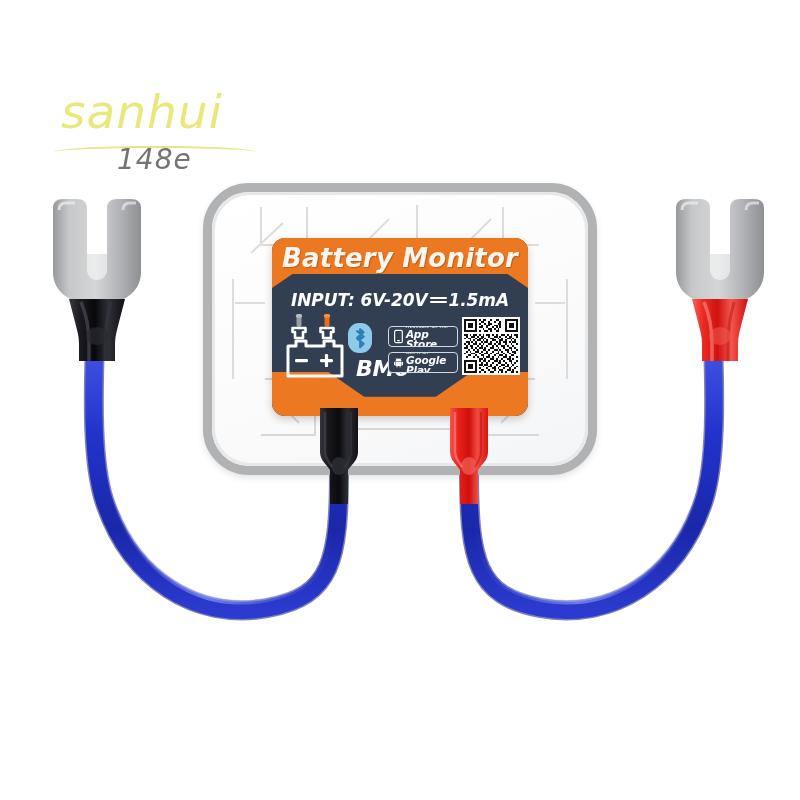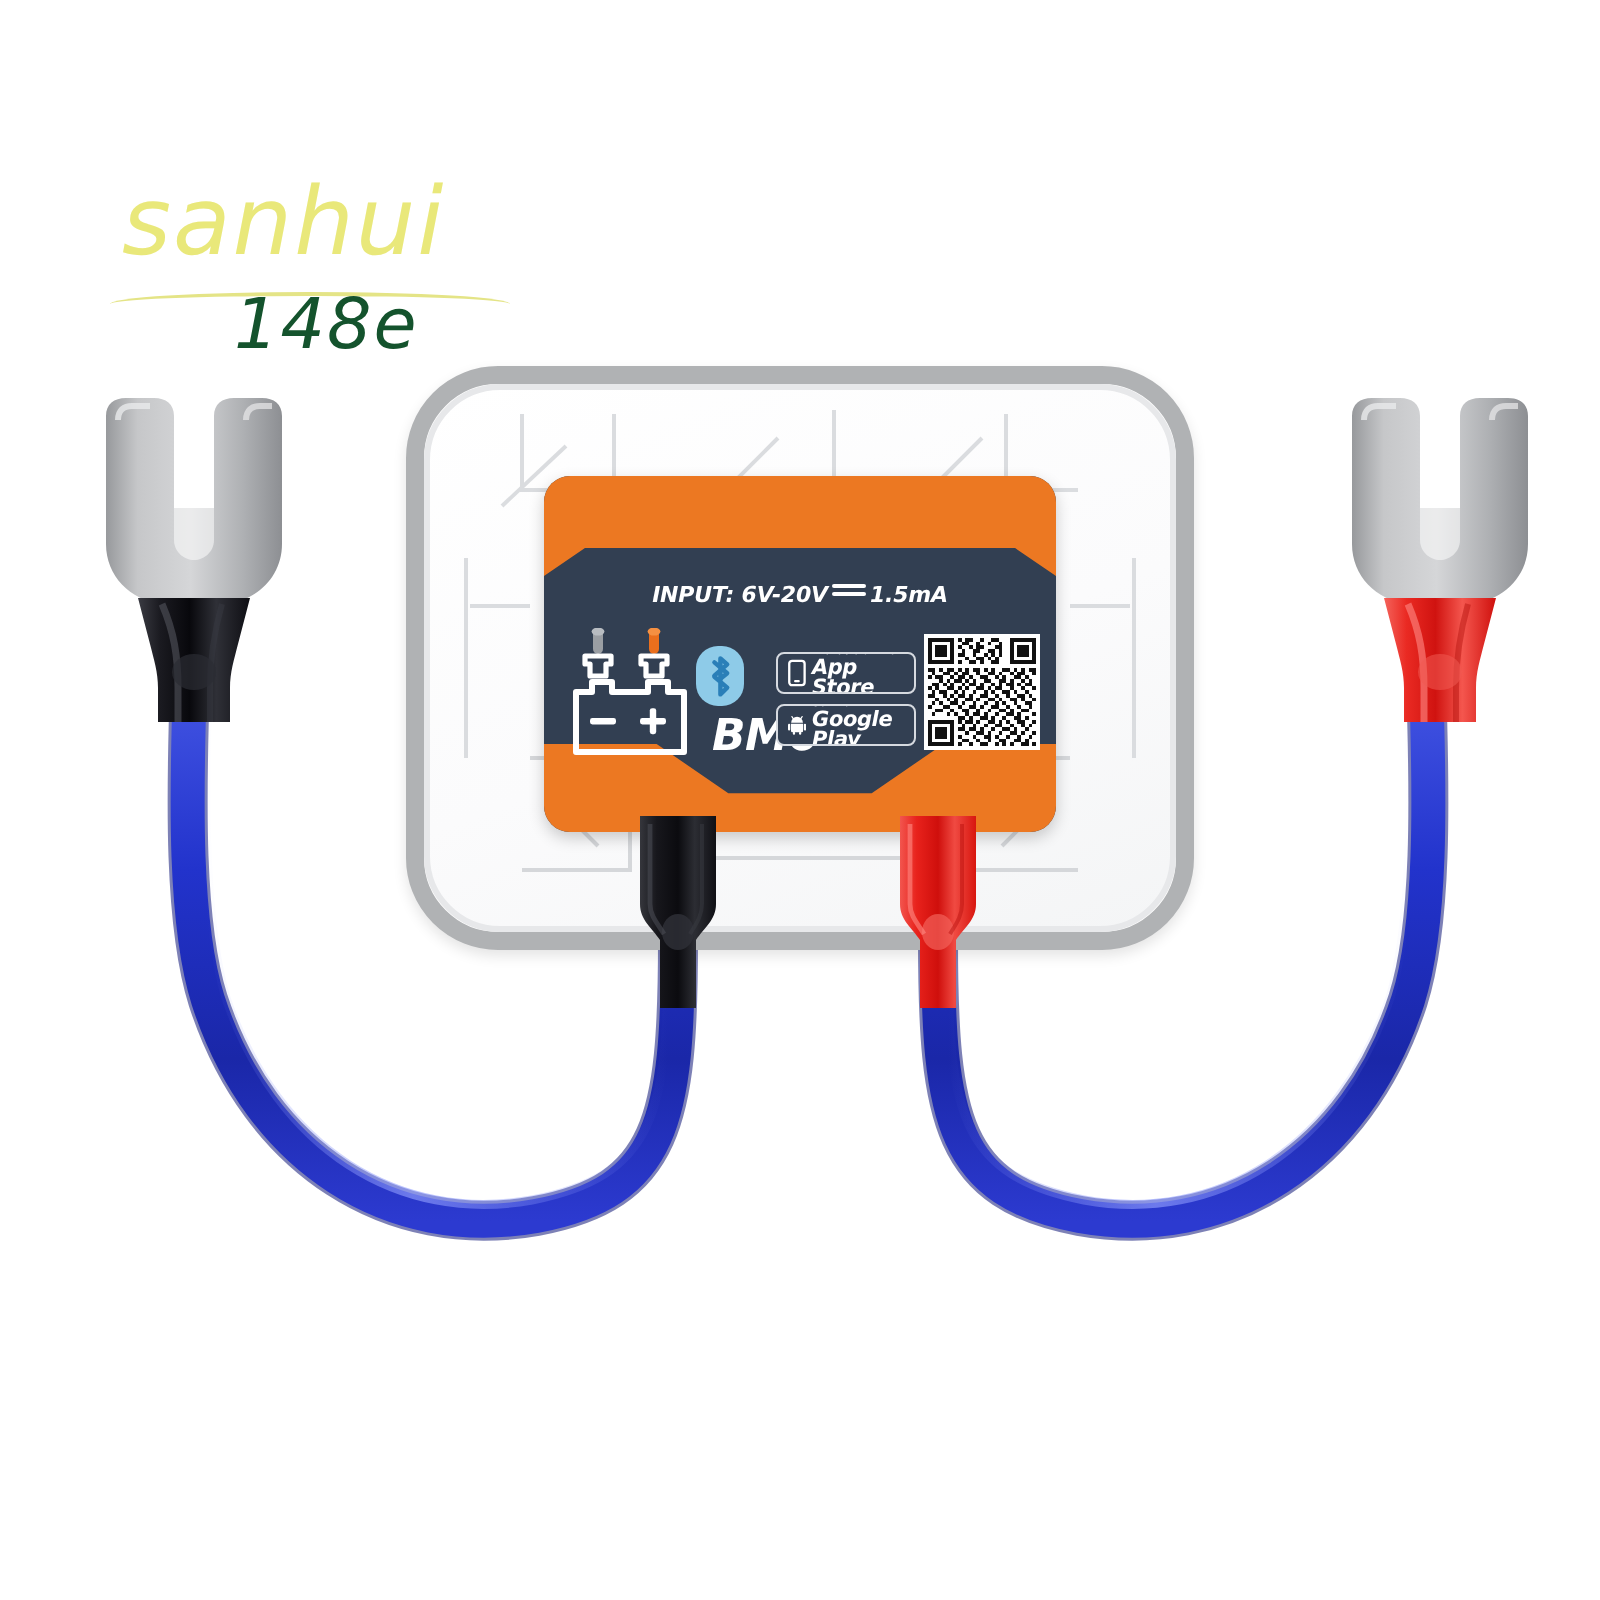--- a/index.html
+++ b/index.html
@@ -43,22 +43,22 @@
     top: 58px;
     width: 200px;
     height: 10px;
     border-top: 2px solid #e4e486;
     border-radius: 50%;
   }
   #wm-sub {
     position: absolute;
     left: 62px;
     top: 58px;
-    font-size: 35px;
-    color: #14532d;
+    font-size: 28px;
+    color: #737373;
     font-family: "DejaVu Sans", sans-serif;
     letter-spacing: 1px;
     line-height: 1;
   }
 
   
   #cables {
     position: absolute;
     left: 0; top: 0;
     width: 800px; height: 800px;
@@ -129,21 +129,21 @@
     color: #fdf6ef;
     letter-spacing: 0.2px;
     font-family: "DejaVu Sans", sans-serif;
     text-shadow: 1px 1px 1px rgba(0,0,0,0.22);
   }
   #input-line {
     position: absolute;
     left: 0; top: 52px;
     width: 100%;
     text-align: center;
-    font-size: 11px;
+    font-size: 17px;
     font-weight: bold;
     color: #ffffff;
     font-family: "DejaVu Sans", sans-serif;
     letter-spacing: -0.1px;
   }
   .dc-sym {
     display: inline-block;
     position: relative;
     width: 17px;
     height: 12px;
@@ -312,20 +312,21 @@
         <path d="M 96 186 L 120 212"></path>
         <path d="M 298 186 L 274 212"></path>
       </g>
     </svg>
   </div>
 
   <div id="label">
     <div id="orange-top"></div>
     <div id="orange-bottom"></div>
 
+    <div id="title">Battery Monitor</div>
 
     <div id="input-line">
       <span>INPUT: 6V-20V</span><span class="dc-sym"><i class="dc-a"></i><i class="dc-b"></i></span><span>1.5mA</span>
     </div>
 
     <svg id="bat-icon" viewBox="0 0 70 66">
 
       <g>
         <rect x="12.5" y="0" width="5" height="13" rx="2.5" fill="#9a9ea3"></rect>
         <ellipse cx="15" cy="1.8" rx="3.2" ry="2" fill="#b8bcc1"></ellipse>

